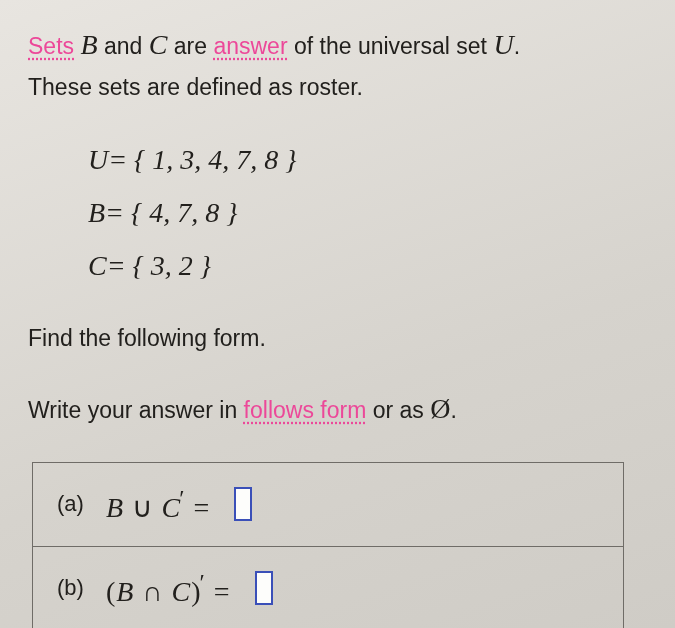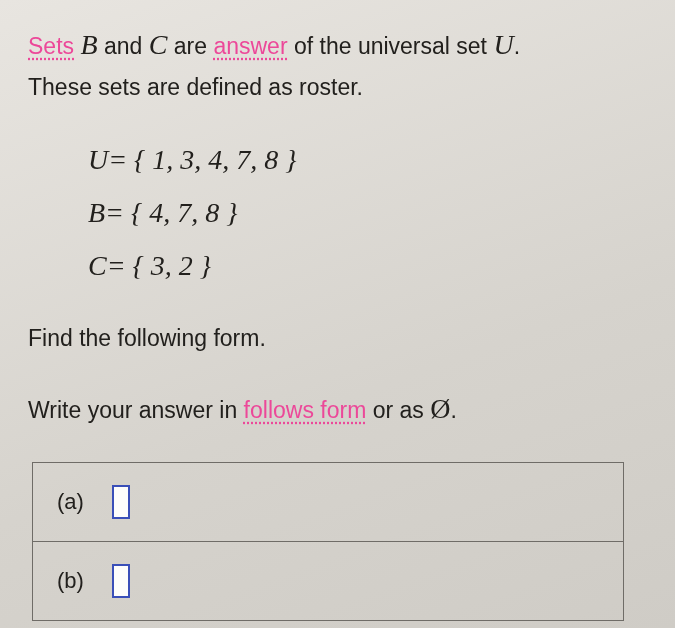--- a/index.html
+++ b/index.html
@@ -112,19 +112,25 @@
 </div>
 
 <div class="instr">Find the following form.</div>
 <div class="instr">
   <span>Write your answer in </span><span class="link">follows form</span><span> or as </span><span class="empty-sym">Ø</span><span>.</span>
 </div>
 
 <div class="answer-table">
   <div class="answer-row">
     <span class="part-label">(a)</span>
+    <span class="expr">
+      <span class="math-it">B</span><span class="math-up"> ∪ </span><span class="math-it">C</span><span class="math-up prime">′</span><span class="math-up"> = </span>
+    </span>
     <span class="input-box"></span>
   </div>
   <div class="answer-row">
     <span class="part-label">(b)</span>
+    <span class="expr">
+      <span class="math-up">(</span><span class="math-it">B</span><span class="math-up"> ∩ </span><span class="math-it">C</span><span class="math-up">)</span><span class="math-up prime">′</span><span class="math-up"> = </span>
+    </span>
     <span class="input-box"></span>
   </div>
 </div>
 
 </body></html>

